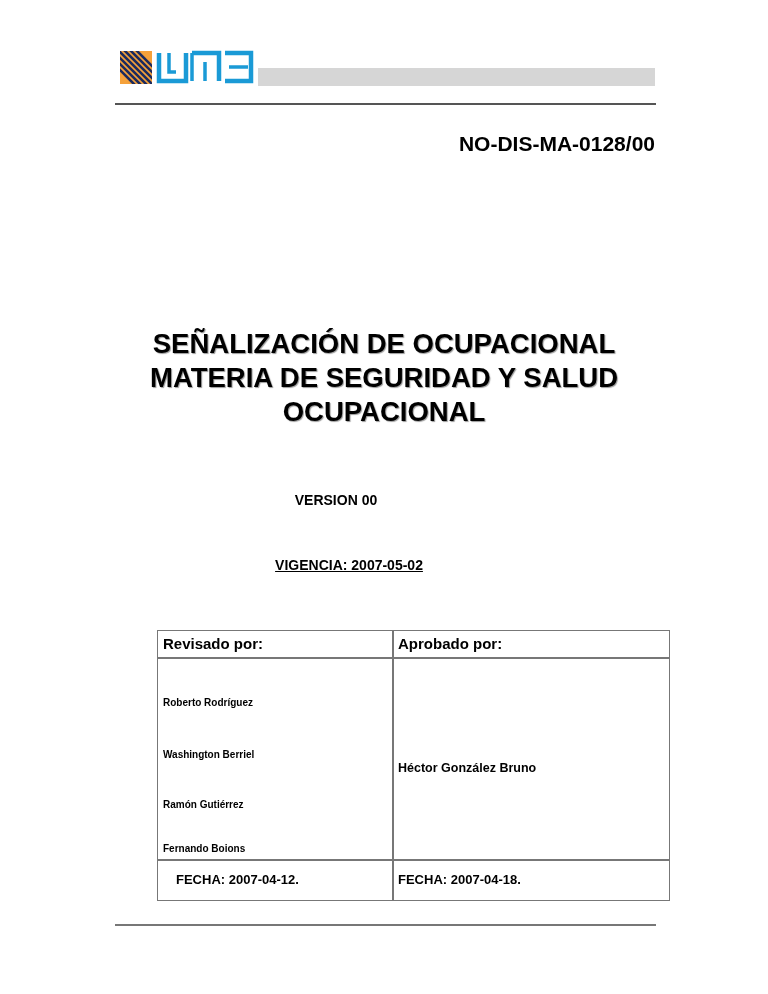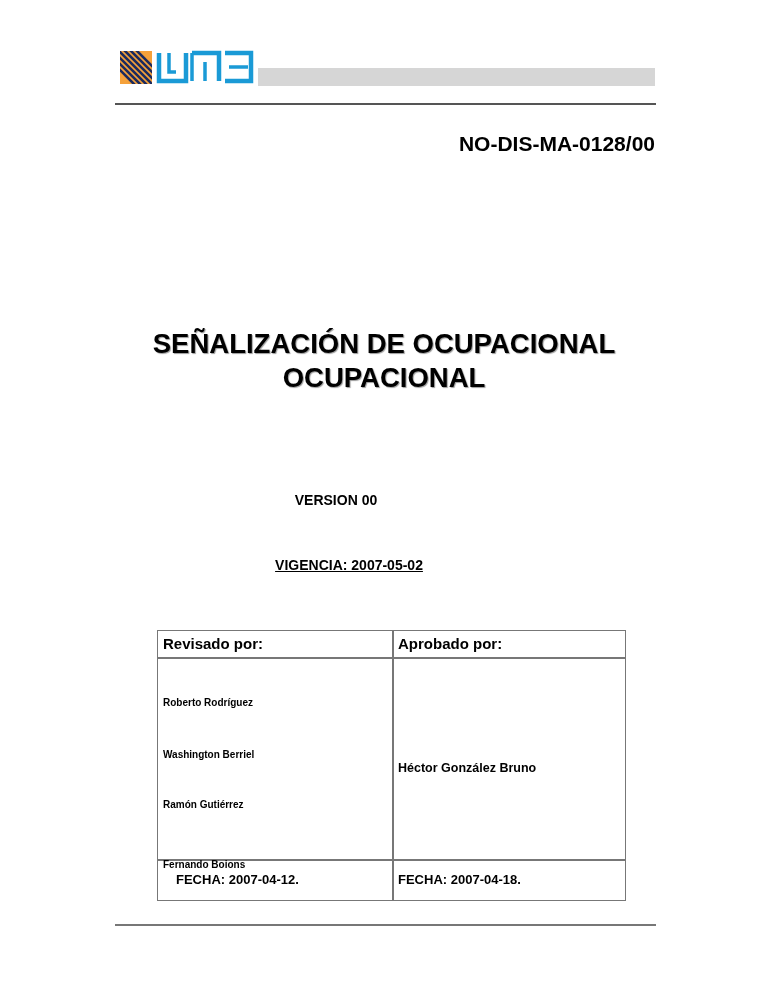--- a/index.html
+++ b/index.html
@@ -10,21 +10,21 @@
     .rule { position: absolute; left: 115px; width: 541px; height: 2px; background: #555; }
     .rule.top { top: 103px; }
     .rule.bottom { top: 924px; background: #777; }
     .doc-code { position: absolute; right: 113px; top: 132px; font-size: 21px; font-weight: bold; letter-spacing: 0; }
     .title { position: absolute; left: 100px; width: 568px; top: 327px; text-align: center;
              font-size: 27.5px; font-weight: bold; line-height: 34px;
              text-shadow: 1px 1px 1px #9a9a9a; }
     .title div { white-space: nowrap; }
     .version { position: absolute; left: 0; width: 672px; top: 492px; text-align: center; font-size: 14px; font-weight: bold; }
     .vigencia { position: absolute; left: 0; width: 698px; top: 557px; text-align: center; font-size: 14px; font-weight: bold; text-decoration: underline; }
-    .sig-table { position: absolute; left: 157px; top: 630px; width: 469px; height: 271px;
+    .sig-table { position: absolute; left: 157px; top: 630px; width: 513px; height: 271px;
                  border: 1.5px solid #777; box-sizing: border-box; }
     .col-div { position: absolute; left: 234px; top: 0; bottom: 0; width: 1.5px; background: #777; }
     .row-div { position: absolute; left: 0; right: 0; height: 1.5px; background: #777; }
     .row-div.h1 { top: 26px; }
     .row-div.h2 { top: 228px; }
     .hdr { position: absolute; top: 4px; font-size: 15px; font-weight: bold; }
     .hdr.left { left: 5px; }
     .hdr.right { left: 240px; }
     .name { position: absolute; left: 5px; font-size: 10px; font-weight: bold; }
     .approver { position: absolute; left: 240px; top: 130px; font-size: 12.5px; font-weight: bold; }
@@ -65,38 +65,39 @@
     <path d="M109 17 H128" stroke-width="3.5"></path>
   </g>
 </svg>
 <div class="header-bar"></div>
 <div class="rule top"></div>
 
 <div class="doc-code">NO-DIS-MA-0128/00</div>
 
 <div class="title">
   <div>SEÑALIZACIÓN DE OCUPACIONAL</div>
+  <div>MATERIA DE SEGURIDAD Y SALUD</div>
   <div>OCUPACIONAL</div>
 </div>
 
 <div class="version">VERSION 00</div>
 <div class="vigencia">VIGENCIA: 2007-05-02</div>
 
 <div class="sig-table">
   <div class="col-div"></div>
   <div class="row-div h1"></div>
   <div class="row-div h2"></div>
 
   <div class="hdr left">Revisado por:</div>
   <div class="hdr right">Aprobado por:</div>
 
   <div class="name" style="top:66px;">Roberto Rodríguez</div>
   <div class="name" style="top:118px;">Washington Berriel</div>
   <div class="name" style="top:168px;">Ramón Gutiérrez</div>
-  <div class="name" style="top:228px;">Fernando Boions</div>
+  <div class="name" style="top:212px;">Fernando Boions</div>
 
   <div class="approver">Héctor González Bruno</div>
 
   <div class="fecha left">FECHA: 2007-04-12.</div>
   <div class="fecha right">FECHA: 2007-04-18.</div>
 </div>
 
 <div class="rule bottom"></div>
 
 </body></html>

